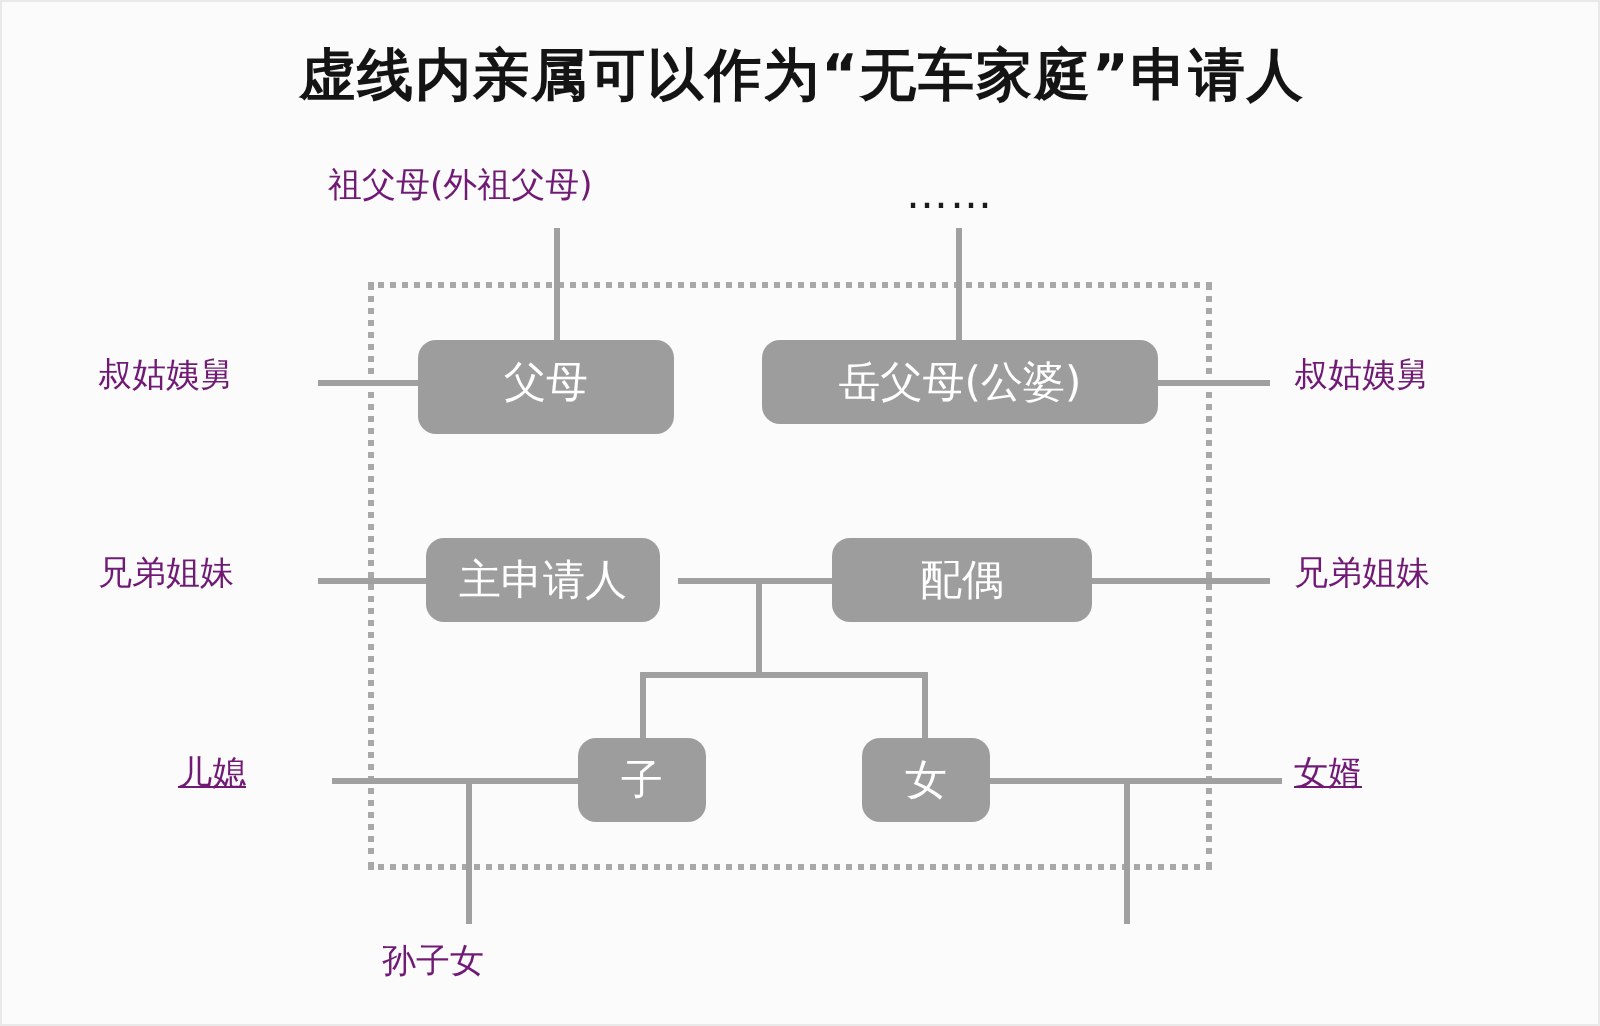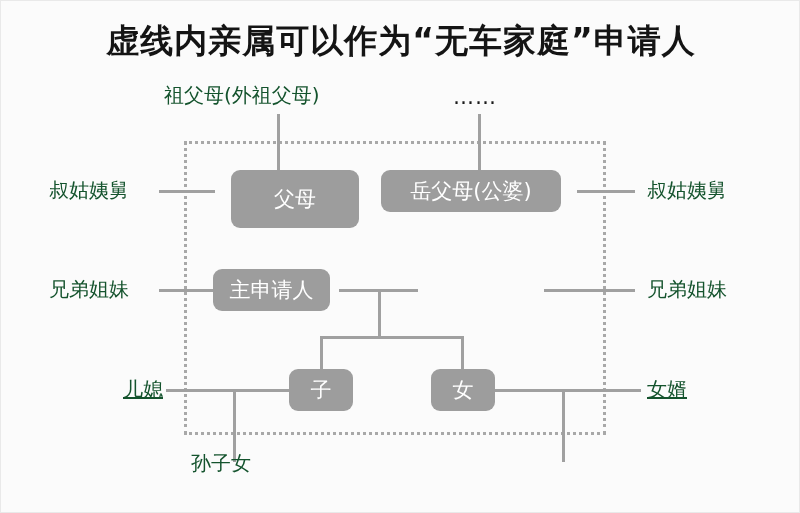--- a/index.html
+++ b/index.html
@@ -19,21 +19,21 @@
     overflow: hidden;
     box-sizing: border-box;
     border: 1px solid #e9e9e9;
   }
   #title {
     position: absolute;
     left: 0;
     top: 18px;
     width: 800px;
     text-align: center;
-    font-size: 33px;
+    font-size: 28px;
     font-weight: bold;
     color: #141414;
     letter-spacing: 1px;
     white-space: nowrap;
   }
   
   #dotted-region {
     position: absolute;
     left: 183px;
     top: 140px;
@@ -55,22 +55,22 @@
     font-size: 21px;
     line-height: 1;
     box-sizing: border-box;
     white-space: nowrap;
     z-index: 6;
   }
   .node-sm { font-size: 21px; }
   
   .label {
     position: absolute;
-    color: #14532d;
-    font-size: 20px;
+    color: #701a75;
+    font-size: 17px;
     line-height: 1;
     white-space: nowrap;
     z-index: 6;
   }
   .label-r { text-align: right; }
   
   .hline {
     position: absolute;
     height: 3px;
     background: #a0a0a0;
@@ -100,46 +100,47 @@
 
   <div class="label" style="left:163px; top:84px;">祖父母(外祖父母)</div>
   <div class="ellipsis" style="left:452px; top:84px;">……</div>
 
   <div class="vline" style="left:276px; top:113px; height:58px;"></div>
   <div class="vline" style="left:477px; top:113px; height:58px;"></div>
 
   <div id="dotted-region"></div>
 
   <div class="hline" style="left:158px; top:189px; width:56px;"></div>
-  <div class="node" style="left:230px; top:169px; width:128px; height:58px;">父母</div>
-  <div class="node" style="left:380px; top:169px; width:180px; height:42px;">岳父母(公婆)</div>
+  <div class="node" style="left:208px; top:169px; width:128px; height:47px;font-family:Liberation Mono, monospace;">父母</div>
+  <div class="node" style="left:380px; top:169px; width:198px; height:42px;">岳父母(公婆)</div>
   <div class="hline" style="left:576px; top:189px; width:58px;"></div>
 
   <div class="label label-r" style="left:48px; top:179px;">叔姑姨舅</div>
   <div class="label" style="left:646px; top:179px;">叔姑姨舅</div>
 
   <div class="hline" style="left:158px; top:288px; width:56px;"></div>
   <div class="node" style="left:212px; top:268px; width:117px; height:42px;">主申请人</div>
   <div class="hline" style="left:338px; top:288px; width:79px;"></div>
+  <div class="node" style="left:415px; top:268px; width:130px; height:42px;">配偶</div>
   <div class="hline" style="left:543px; top:288px; width:91px;"></div>
 
   <div class="label label-r" style="left:48px; top:278px;">兄弟姐妹</div>
   <div class="label" style="left:646px; top:278px;">兄弟姐妹</div>
 
   <div class="vline" style="left:377px; top:288px; height:49px;"></div>
   <div class="hline" style="left:319px; top:335px; width:144px;"></div>
   <div class="vline" style="left:319px; top:335px; height:34px;"></div>
   <div class="vline" style="left:460px; top:335px; height:34px;"></div>
 
   <div class="hline" style="left:165px; top:388px; width:124px;"></div>
   <div class="node node-sm" style="left:288px; top:368px; width:64px; height:42px;">子</div>
   <div class="node node-sm" style="left:430px; top:368px; width:64px; height:42px;">女</div>
   <div class="hline" style="left:492px; top:388px; width:148px;"></div>
 
-  <div class="label label-r" style="left:122px; top:378px;text-decoration:underline;">儿媳</div>
+  <div class="label label-r" style="left:88px; top:378px;text-decoration:underline;">儿媳</div>
   <div class="label" style="left:646px; top:378px;text-decoration:underline;">女婿</div>
 
   <div class="vline" style="left:232px; top:388px; height:73px;"></div>
   <div class="vline" style="left:561px; top:388px; height:73px;"></div>
 
-  <div class="label" style="left:190px; top:452px;">孙子女</div>
+  <div class="label" style="left:190px; top:472px;">孙子女</div>
 
 </div>
 
 </body></html>

